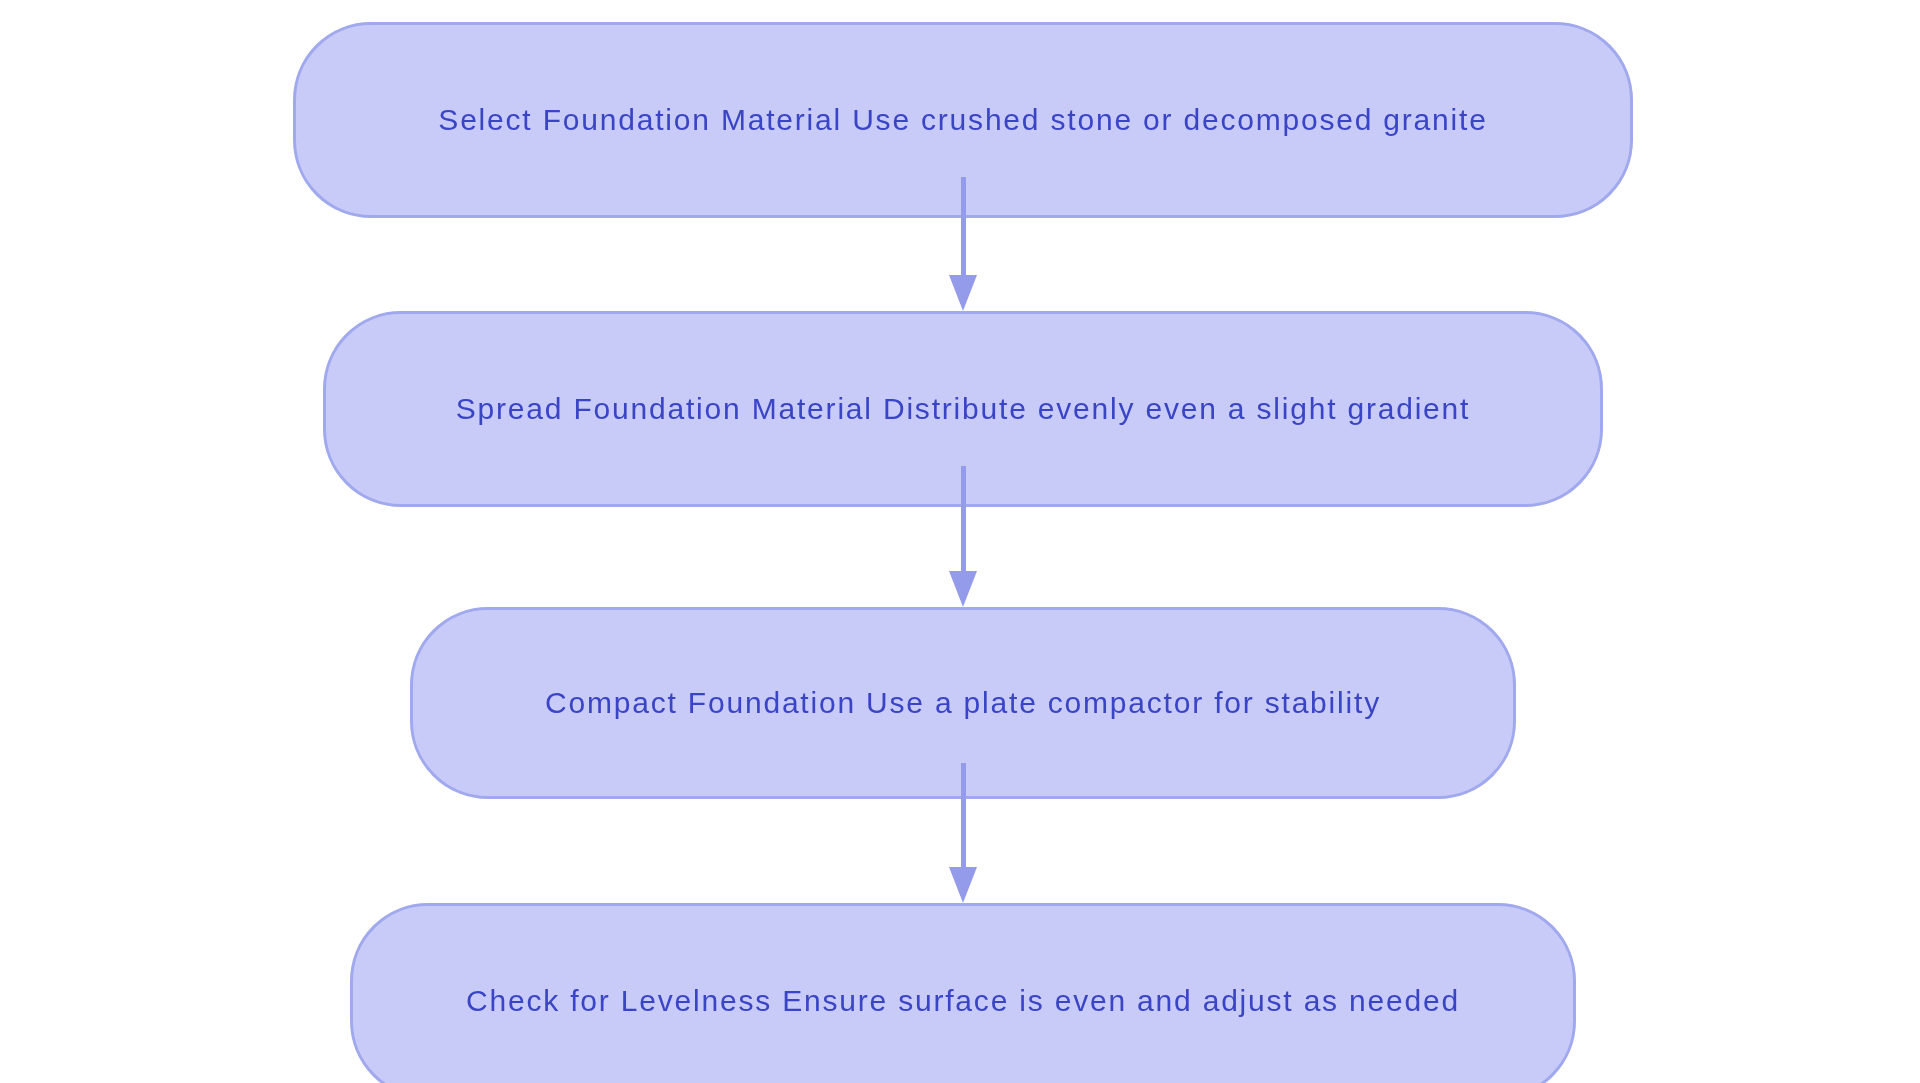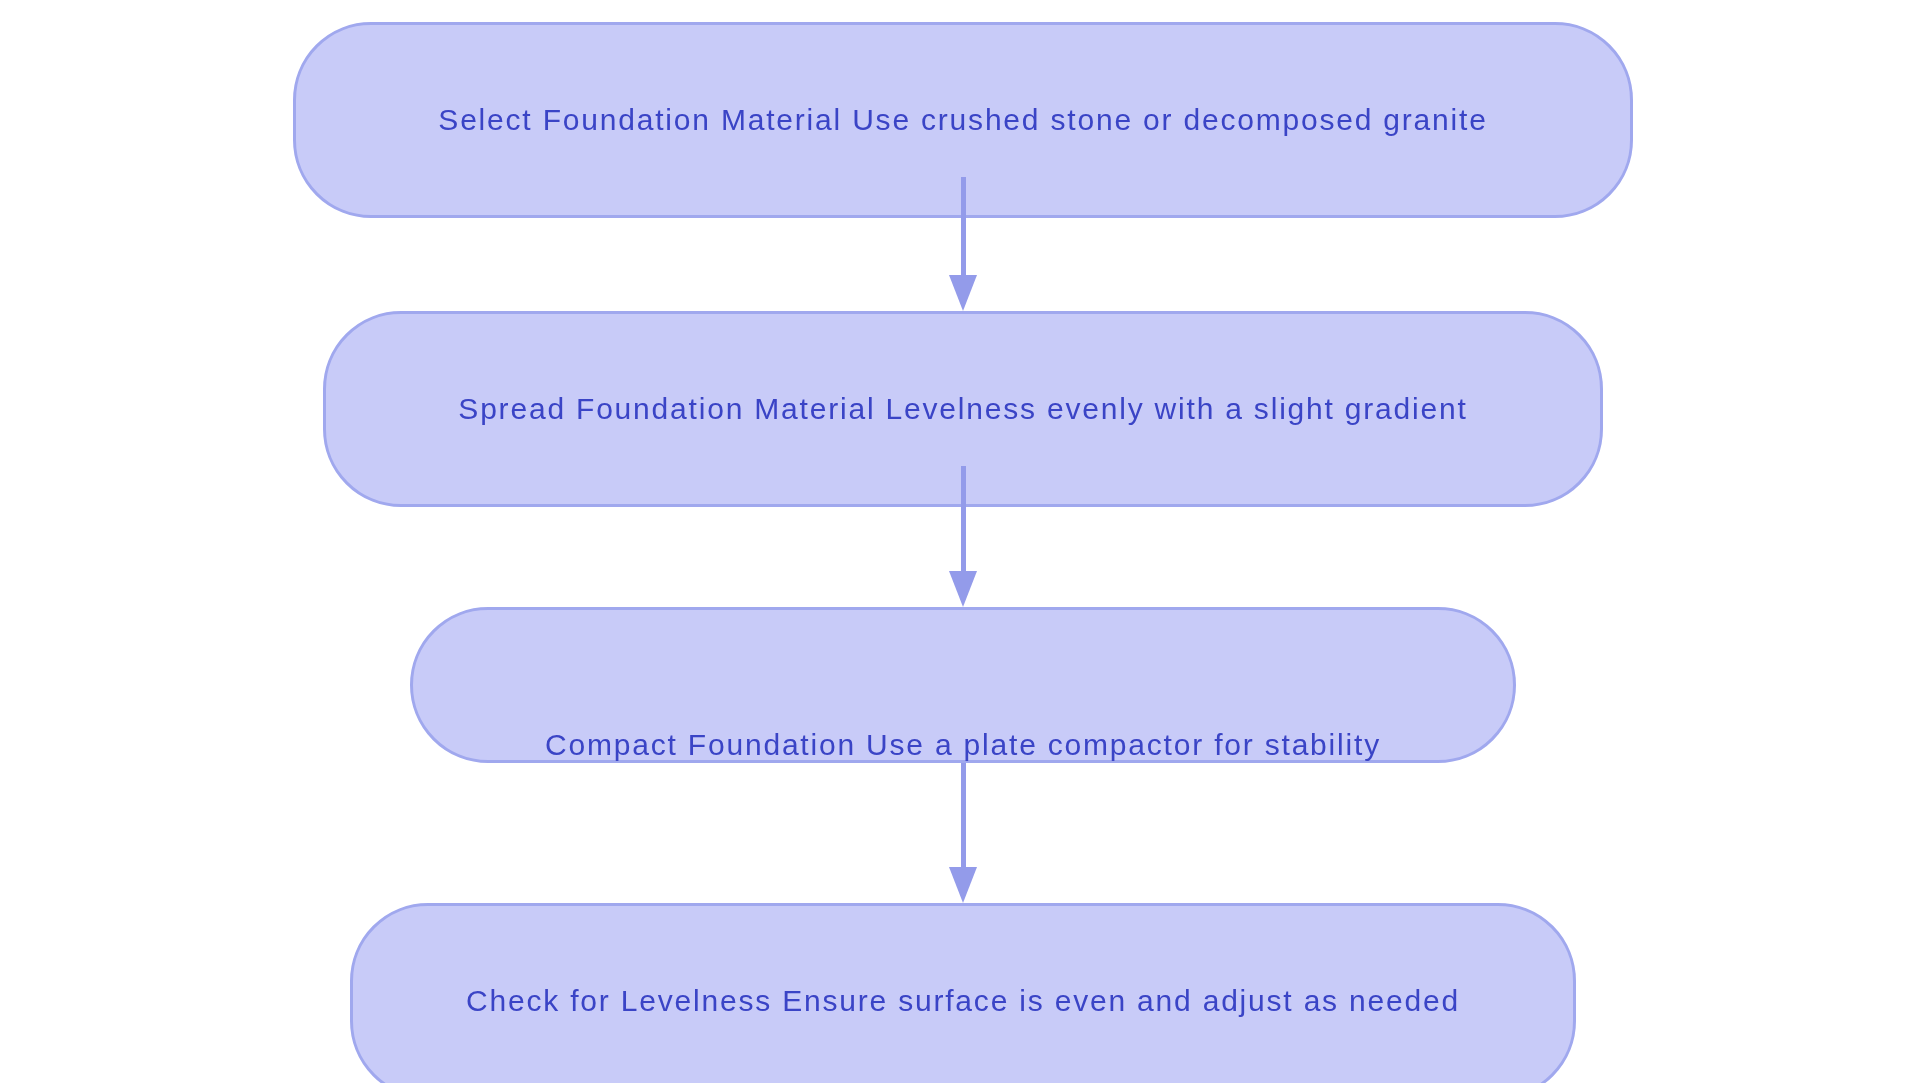--- a/index.html
+++ b/index.html
@@ -56,21 +56,21 @@
     bottom: 0;
     width: 0;
     height: 0;
     border-left: 14px solid transparent;
     border-right: 14px solid transparent;
     border-top: 36px solid var(--arrow, #939bea);
   }
   
   #node-0 { left: 293px; top: 22px;  width: 1340px; }
   #node-1 { left: 323px; top: 311px; width: 1280px; }
-  #node-2 { left: 410px; top: 607px; width: 1106px; height: 156px; align-items: flex-end; }
+  #node-2 { left: 410px; top: 607px; width: 1106px; height: 192px; }
   #node-3 { left: 350px; top: 903px; width: 1226px; }
   
   #arrow-0 { left: 963px; top: 177px; height: 134px; }
   #arrow-1 { left: 963px; top: 466px; height: 141px; }
   #arrow-2 { left: 963px; top: 763px; height: 140px; }
 </style>
 </head>
 <body>
 
 <div class="canvas">
@@ -78,21 +78,21 @@
   <div class="flow-node" id="node-0">
     <span class="node-label">Select Foundation Material Use crushed stone or decomposed granite</span>
   </div>
 
   <div class="flow-arrow" id="arrow-0">
     <div class="arrow-shaft"></div>
     <div class="arrow-head"></div>
   </div>
 
   <div class="flow-node" id="node-1">
-    <span class="node-label">Spread Foundation Material Levelness evenly with a slight gradient</span>
+    <span class="node-label">Spread Foundation Material Distribute evenly even a slight gradient</span>
   </div>
 
   <div class="flow-arrow" id="arrow-1">
     <div class="arrow-shaft"></div>
     <div class="arrow-head"></div>
   </div>
 
   <div class="flow-node" id="node-2">
     <span class="node-label">Compact Foundation Use a plate compactor for stability</span>
   </div>

